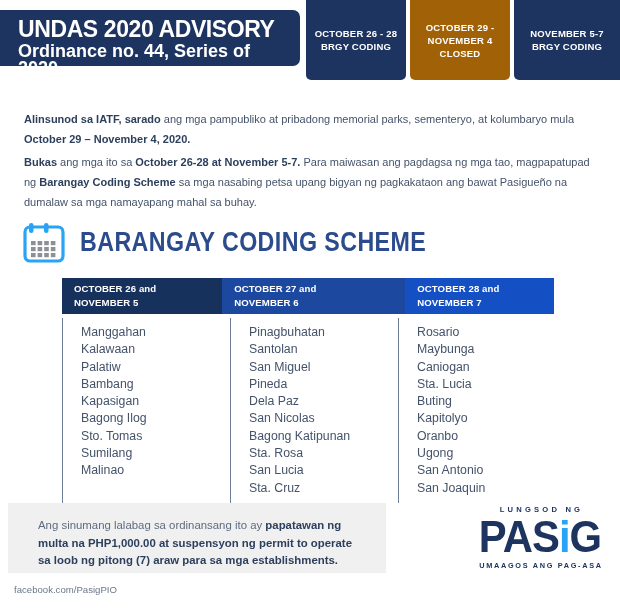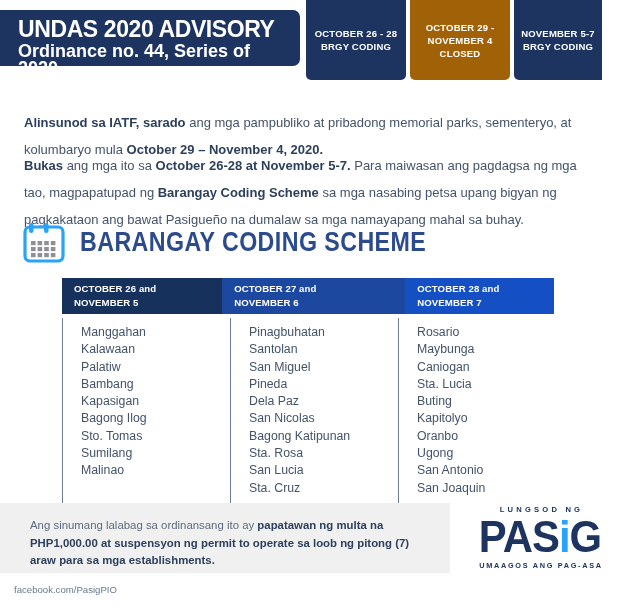--- a/index.html
+++ b/index.html
@@ -63,29 +63,29 @@
     display: flex;
     align-items: center;
     justify-content: center;
     border-radius: 0 0 5px 5px;
     padding: 0 4px;
   }
   .badge-dark { background: #1d3461; }
   .badge-light { background: #a16207; }
   #badge-1 { left: 306px; width: 100px; }
   #badge-2 { left: 410px; width: 100px; }
-  #badge-3 { left: 514px; width: 88px; border-radius: 0 0 0 5px; }
+  #badge-3 { left: 514px; width: 106px; border-radius: 0 0 0 5px; }
 
   
   .para {
     position: absolute;
     left: 24px;
     width: 578px;
-    font-size: 13px;
-    line-height: 27px;
+    font-size: 11px;
+    line-height: 20px;
     color: #44536a;
   }
   #para-1 { top: 109px; }
   #para-2 { top: 152px; }
   .para b { font-weight: bold; color: #2c3f5c; }
 
   
   .section-head {
     position: absolute;
     left: 22px;
@@ -150,23 +150,23 @@
   #tcol-2 { width: 156px; }
   .tcol div {
     font-size: 12.3px;
     line-height: 17.3px;
     color: #44536a;
   }
 
   
   .note-box {
     position: absolute;
-    left: 0;
+    left: 8px;
     top: 503px;
-    width: 450px;
+    width: 378px;
     height: 70px;
     background: #f0f0f1;
     box-sizing: border-box;
     padding: 14px 22px 0 30px;
   }
   .note-box p {
     margin: 0;
     font-size: 11.4px;
     line-height: 17.5px;
     color: #5d6b7f;

